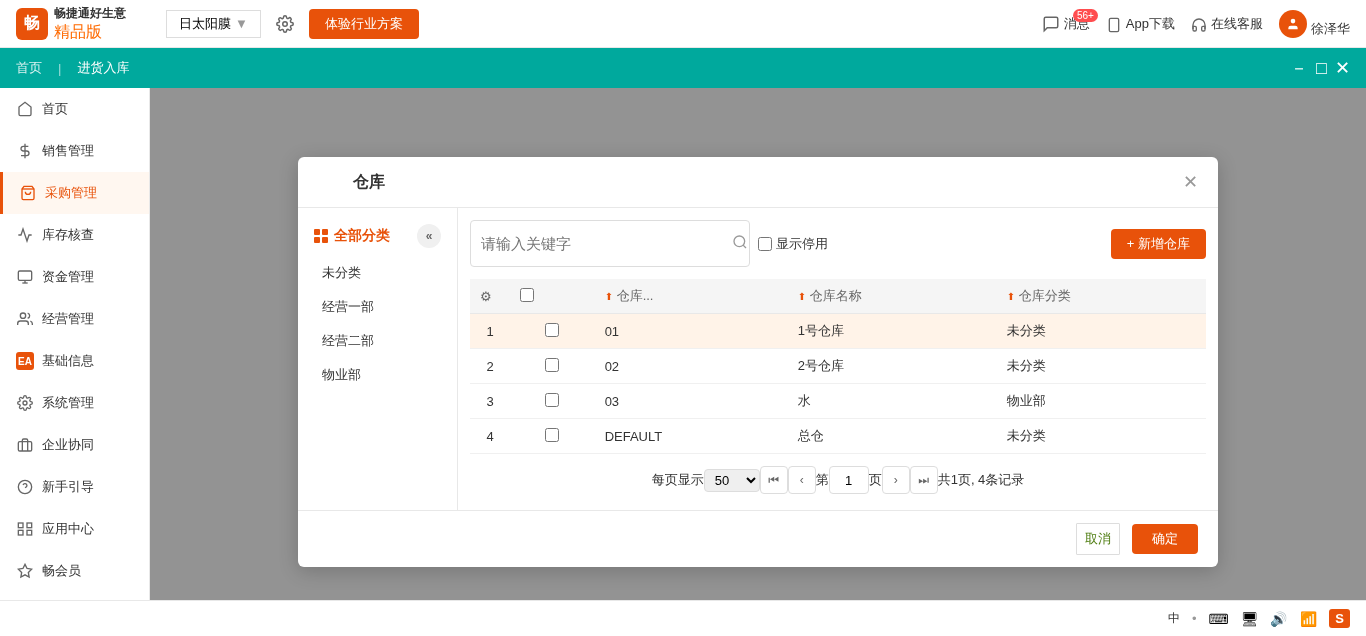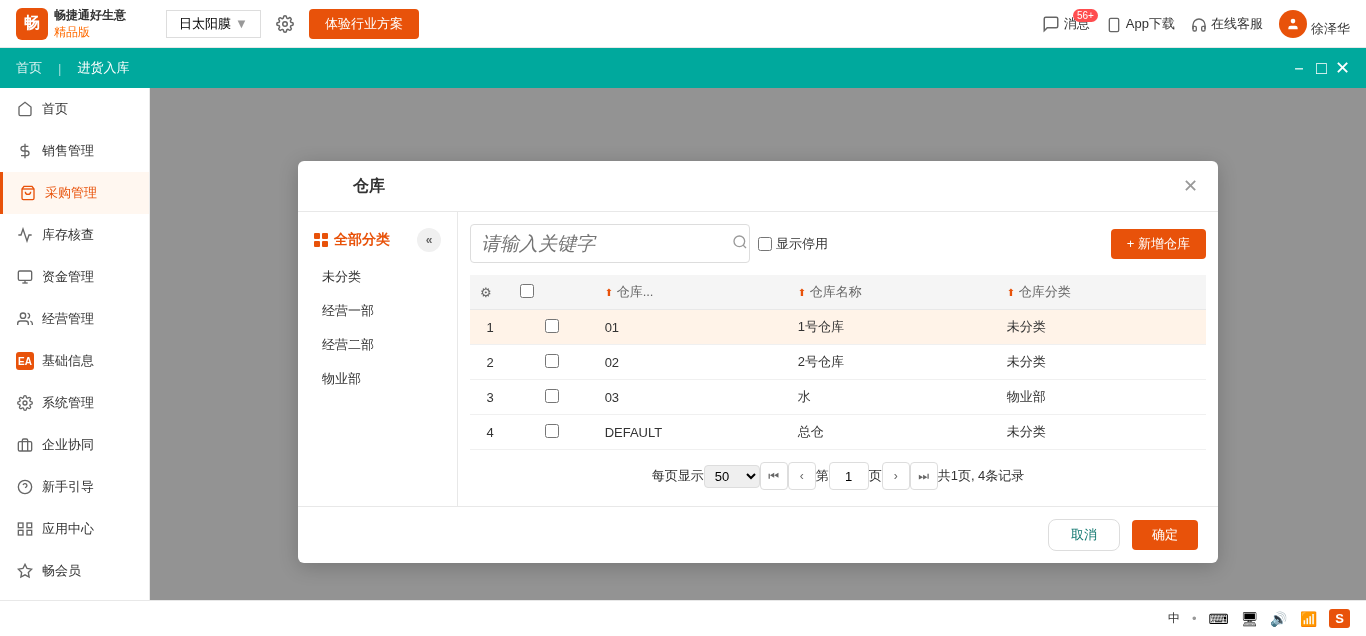--- a/index.html
+++ b/index.html
@@ -48,21 +48,21 @@
 
     
     .cat-sidebar { width: 160px; border-right: 1px solid #e8e8e8; padding: 8px 0; }
     .cat-header { display: flex; align-items: center; gap: 6px; padding: 8px 16px; font-size: 14px; font-weight: bold; color: #e8520a; cursor: pointer; }
     .cat-collapse { width: 24px; height: 24px; background: #f0f0f0; border-radius: 50%; display: flex; align-items: center; justify-content: center; cursor: pointer; color: #666; font-size: 12px; margin-left: auto; }
     .cat-item { padding: 8px 16px 8px 24px; font-size: 13px; color: #333; cursor: pointer; }
 
     
     .table-area { flex: 1; display: flex; flex-direction: column; padding: 12px; overflow: hidden; }
     .table-toolbar { display: flex; align-items: center; gap: 10px; margin-bottom: 12px; }
-    .search-input { flex: 1; max-width: 280px; height: 39px; border: 1px solid #ddd; border-radius: 4px; padding: 0 32px 0 10px; font-size: 19px; outline: none; font-style: italic; }
+    .search-input { flex: 1; max-width: 280px; height: 47px; border: 1px solid #ddd; border-radius: 4px; padding: 0 32px 0 10px; font-size: 15px; outline: none; }
     .search-btn { background: none; border: none; cursor: pointer; color: #999; margin-left: -28px; }
     .show-disabled { display: flex; align-items: center; gap: 4px; font-size: 13px; color: #333; }
     .checkbox { width: 14px; height: 14px; border: 1px solid #d9d9d9; border-radius: 2px; cursor: pointer; }
     .add-btn { background: #e8520a; color: #fff; border: none; padding: 6px 16px; border-radius: 4px; font-size: 13px; cursor: pointer; margin-left: auto; }
 
     
     .data-table { width: 100%; border-collapse: collapse; font-size: 13px; }
     .data-table th { background: #f5f5f5; padding: 8px 10px; text-align: left; border-bottom: 1px solid #e8e8e8; color: #666; font-weight: normal; }
     .data-table td { padding: 8px 10px; border-bottom: 1px solid #f0f0f0; color: #333; }
     .data-table tr.selected td { background: #fff3e8; }
@@ -72,41 +72,41 @@
     .sort-icon { color: #e8520a; font-size: 10px; }
 
     
     .pagination { display: flex; align-items: center; justify-content: center; gap: 0; padding: 12px 0 4px; font-size: 13px; color: #333; }
     .page-size-select { border: 1px solid #ddd; border-radius: 4px; padding: 2px 6px; font-size: 13px; }
     .page-btn { width: 28px; height: 28px; display: flex; align-items: center; justify-content: center; border: 1px solid #ddd; border-radius: 4px; cursor: pointer; color: #666; background: #fff; font-size: 12px; }
     .page-input { width: 40px; height: 28px; border: 1px solid #ddd; border-radius: 4px; text-align: center; font-size: 13px; }
 
     
     .modal-footer { display: flex; align-items: center; justify-content: flex-end; gap: 12px; padding: 12px 20px; border-top: 1px solid #e8e8e8; }
-    .cancel-btn { padding: 6px 22px; border: 1px solid #ddd; border-radius: 8px; background: #fff; font-size: 13px; cursor: pointer; color: #0f766e; }
+    .cancel-btn { padding: 6px 8px; border: 1px solid #ddd; border-radius: 1px; background: #fff; font-size: 13px; cursor: pointer; color: #4d7c0f; }
     .confirm-btn { padding: 6px 20px; border: none; border-radius: 4px; background: #e8520a; color: #fff; font-size: 13px; cursor: pointer; }
 
     
     .bottombar { position: fixed; bottom: 0; left: 0; right: 0; height: 36px; background: #fff; border-top: 1px solid #e8e8e8; display: flex; align-items: center; justify-content: flex-end; padding: 0 16px; gap: 12px; z-index: 200; }
 
     
     .grid-icon { display: inline-grid; grid-template-columns: 1fr 1fr; gap: 2px; width: 14px; height: 14px; }
     .grid-dot { background: #e8520a; border-radius: 1px; }
   </style>
 </head>
 <body>
 
 <div class="topbar">
   <div class="topbar-logo">
     <div class="logo-icon">
       <span>畅</span>
     </div>
     <div>
       <div style="font-size:12px;font-weight:bold;color:#333;">畅捷通好生意</div>
-      <div style="font-size:12px;color:#ff6a00;">精品版</div>
+      <div style="font-size:16px;color:#ff6a00;">精品版</div>
     </div>
   </div>
 
   <div class="topbar-center">
     <div class="store-selector">
       <span>日太阳膜</span>
       <span style="color:#999;">▼</span>
     </div>
     <div class="gear-btn">
       <svg width="18" height="18" viewBox="0 0 24 24" fill="none" stroke="#666" stroke-width="2">

